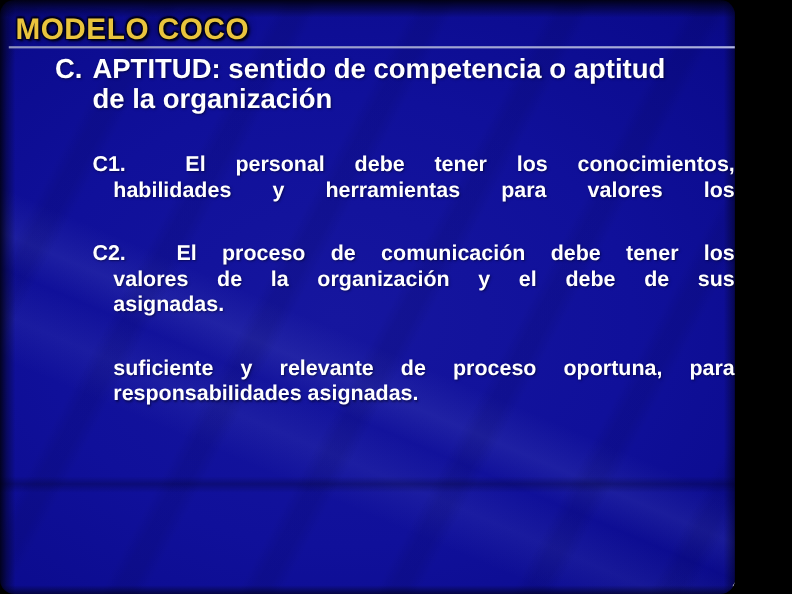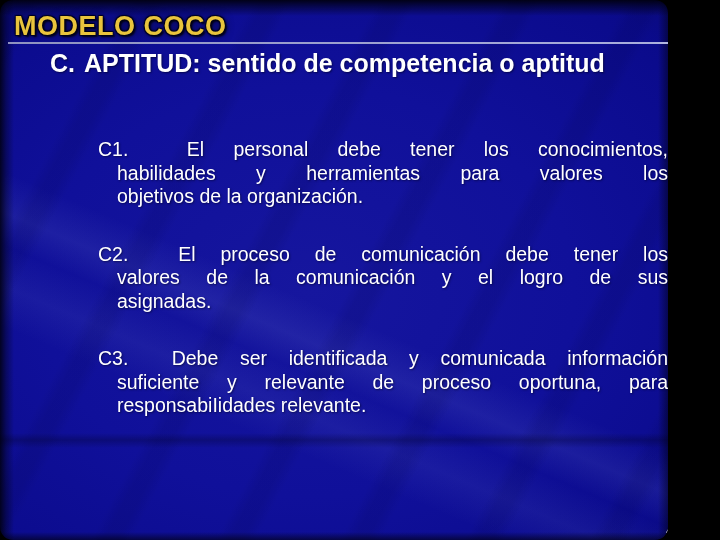--- a/index.html
+++ b/index.html
@@ -75,21 +75,21 @@
   .items {
     position: absolute;
     left: 84px;
     top: 138px;
     width: 584px;
     color: #ffffff;
     font-size: 19.5px;
     line-height: 23.5px;
     text-shadow: 1px 1px 2px rgba(0,0,30,0.55);
   }
-  .item { margin: 0 0 34px 14px; }
+  .item { margin: 0 0 34px 0; font-weight: bold; }
   .line {
     text-align: justify;
     text-align-last: justify;
     text-justify: inter-word;
   }
   .line.cont { padding-left: 19px; }
   .line.last { text-align: left; text-align-last: left; }
   .item-label::after { content: "\00a0"; }
 
   .page-num {
@@ -103,39 +103,38 @@
 </head>
 <body>
 
 <div class="slide">
 
   <div class="title">MODELO COCO</div>
   <div class="rule"></div>
 
   <div class="heading">
     <div class="hline1"><span class="heading-label">C.</span><span>APTITUD: sentido de competencia o aptitud</span></div>
+    <div class="hline2">de la organización</div>
   </div>
 
   <div class="items">
 
     <p class="item">
       <span class="line" style="display: block;"><span class="item-label">C1.</span> <span>El personal debe tener los conocimientos,</span></span>
       <span class="line cont" style="display:block">habilidades y herramientas para valores los</span>
-      <span class="line cont last" style="display:block">objetivos de la organización.</span>
     </p>
 
     <p class="item">
       <span class="line" style="display:block"><span class="item-label">C2.</span> <span>El proceso de comunicación debe tener los</span></span>
-      <span class="line cont" style="display:block">valores de la comunicación y el logro de sus</span>
+      <span class="line cont" style="display:block">valores de la organización y el debe de sus</span>
       <span class="line cont last" style="display:block">asignadas.</span>
     </p>
 
     <p class="item">
-      <span class="line" style="display:block"><span class="item-label">C3.</span> <span>Debe ser identificada y comunicada información</span></span>
       <span class="line cont" style="display:block">suficiente y relevante de proceso oportuna, para</span>
-      <span class="line cont last" style="display:block">responsabiIidades relevante.</span>
+      <span class="line cont last" style="display:block">responsabiIidades asignadas.</span>
     </p>
 
   </div>
 
   <div class="page-num">45</div>
 
 </div>
 
 </body></html>

